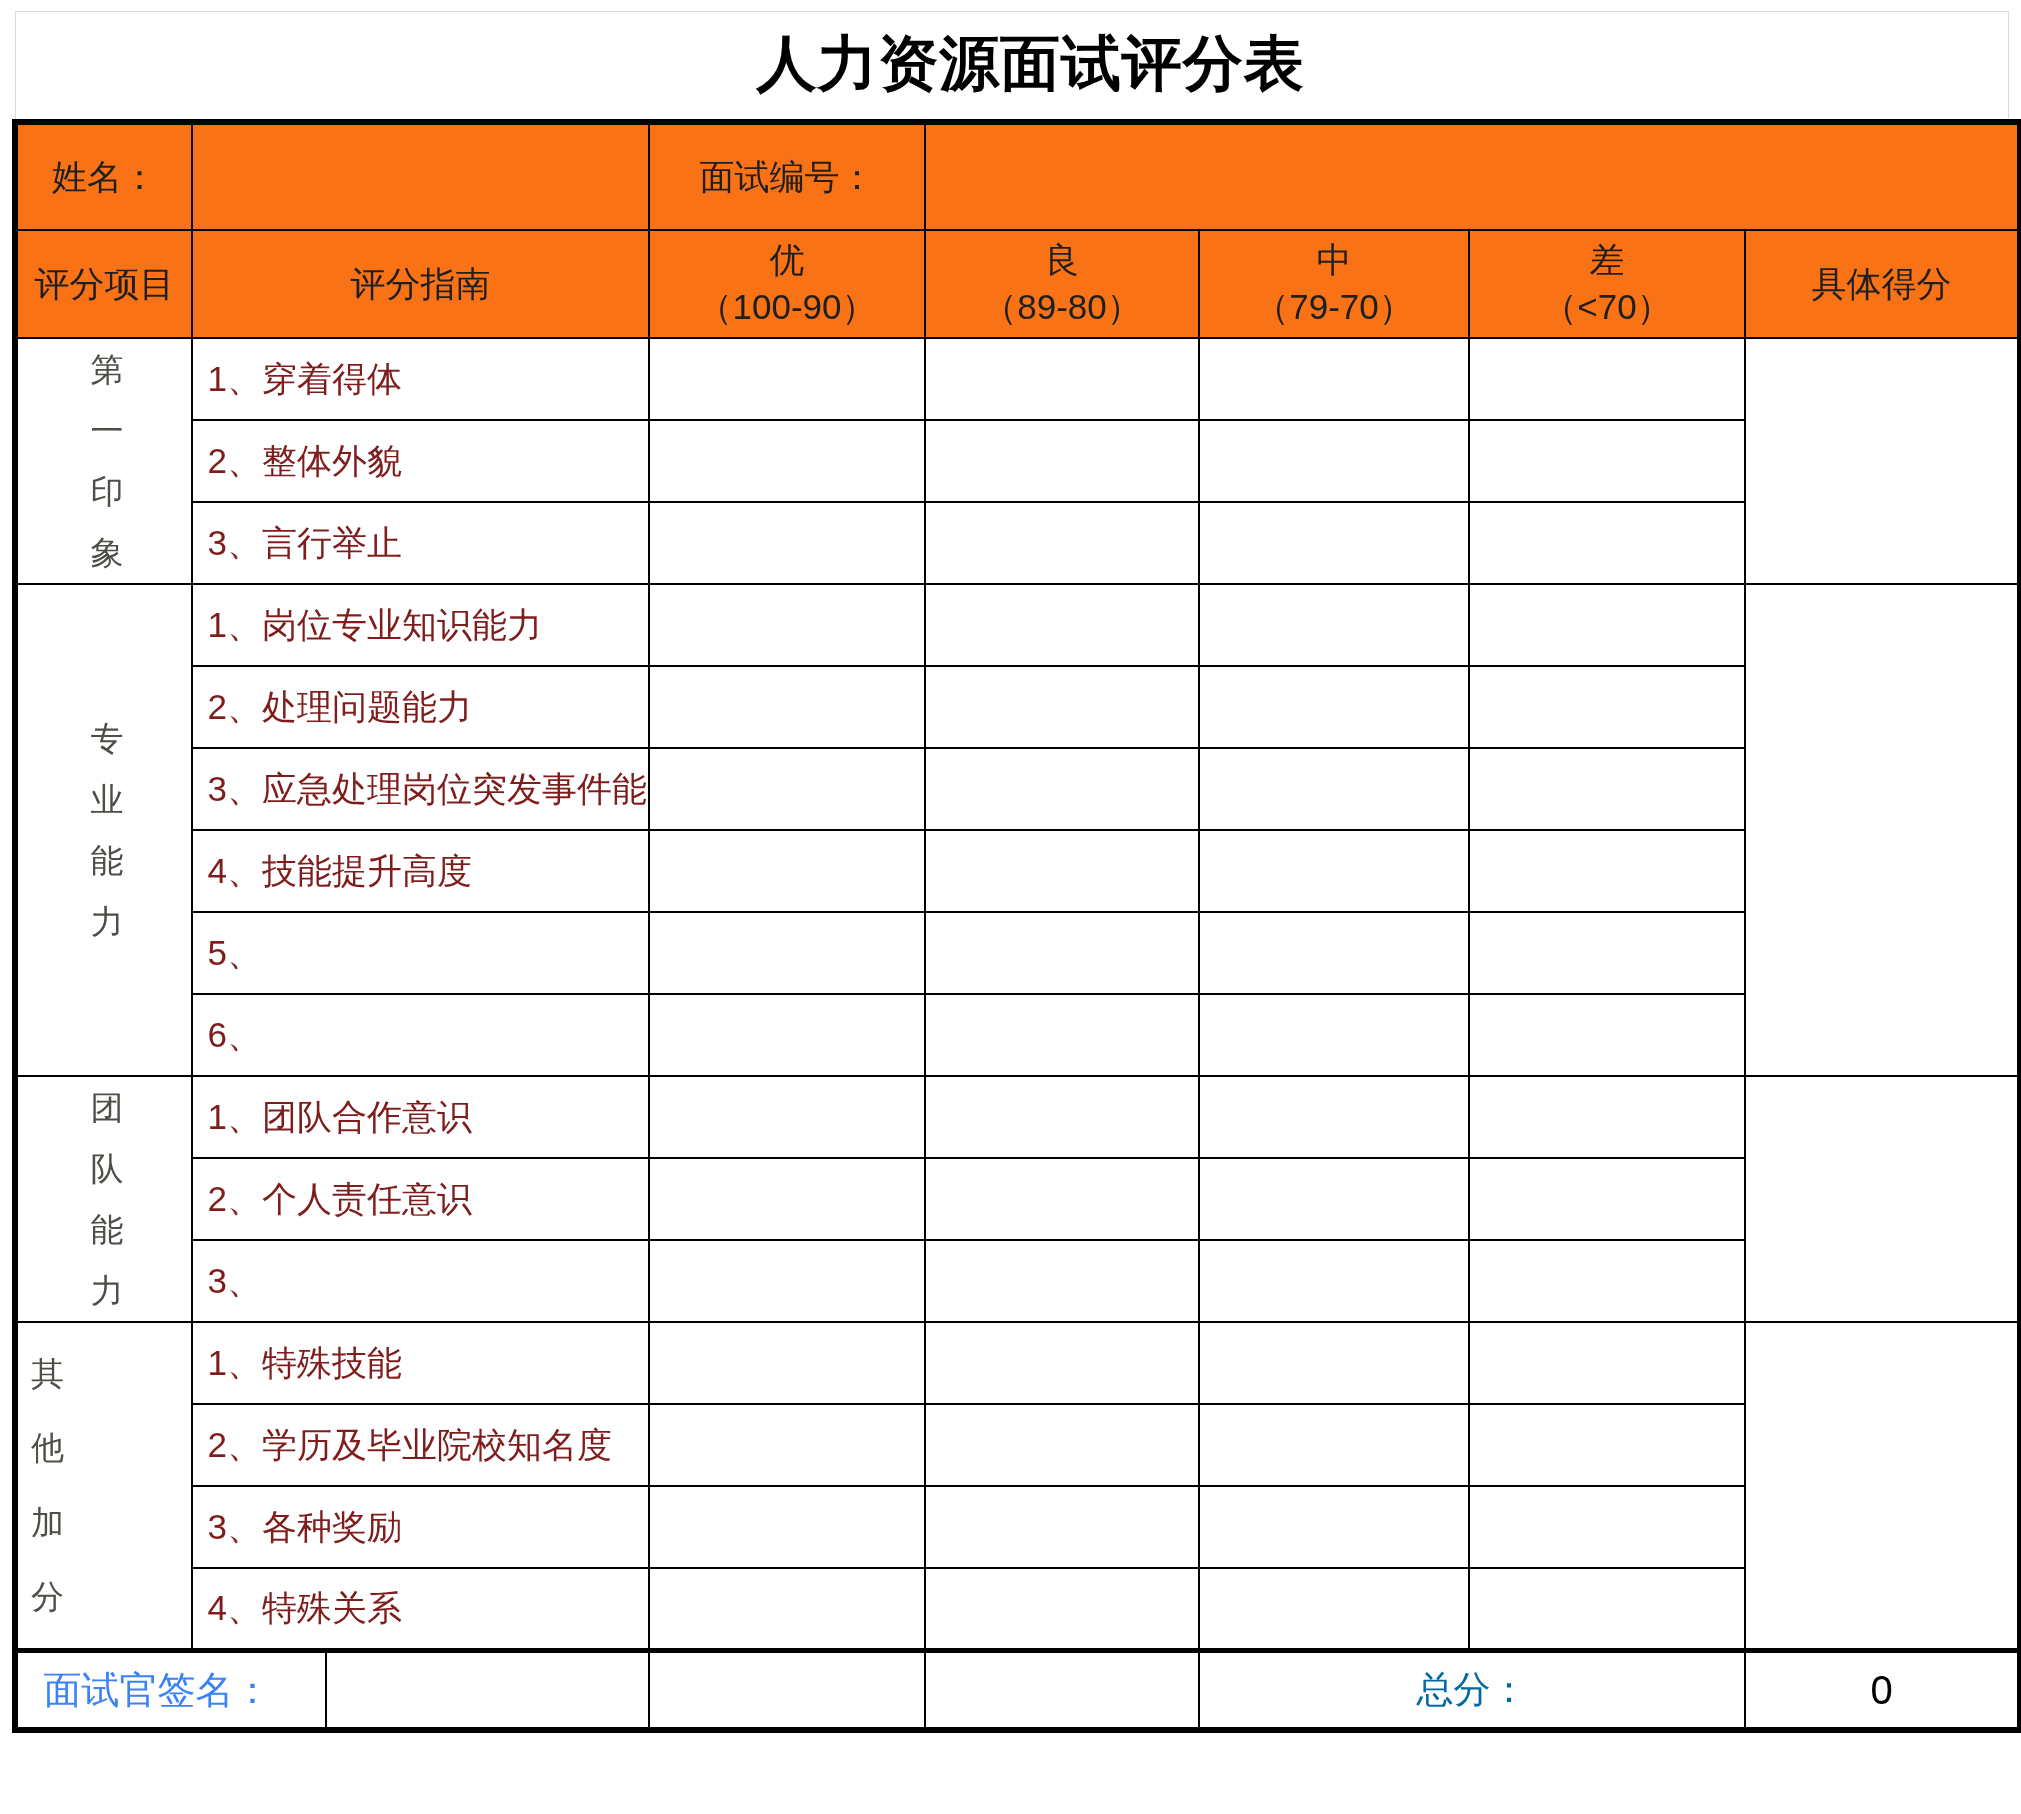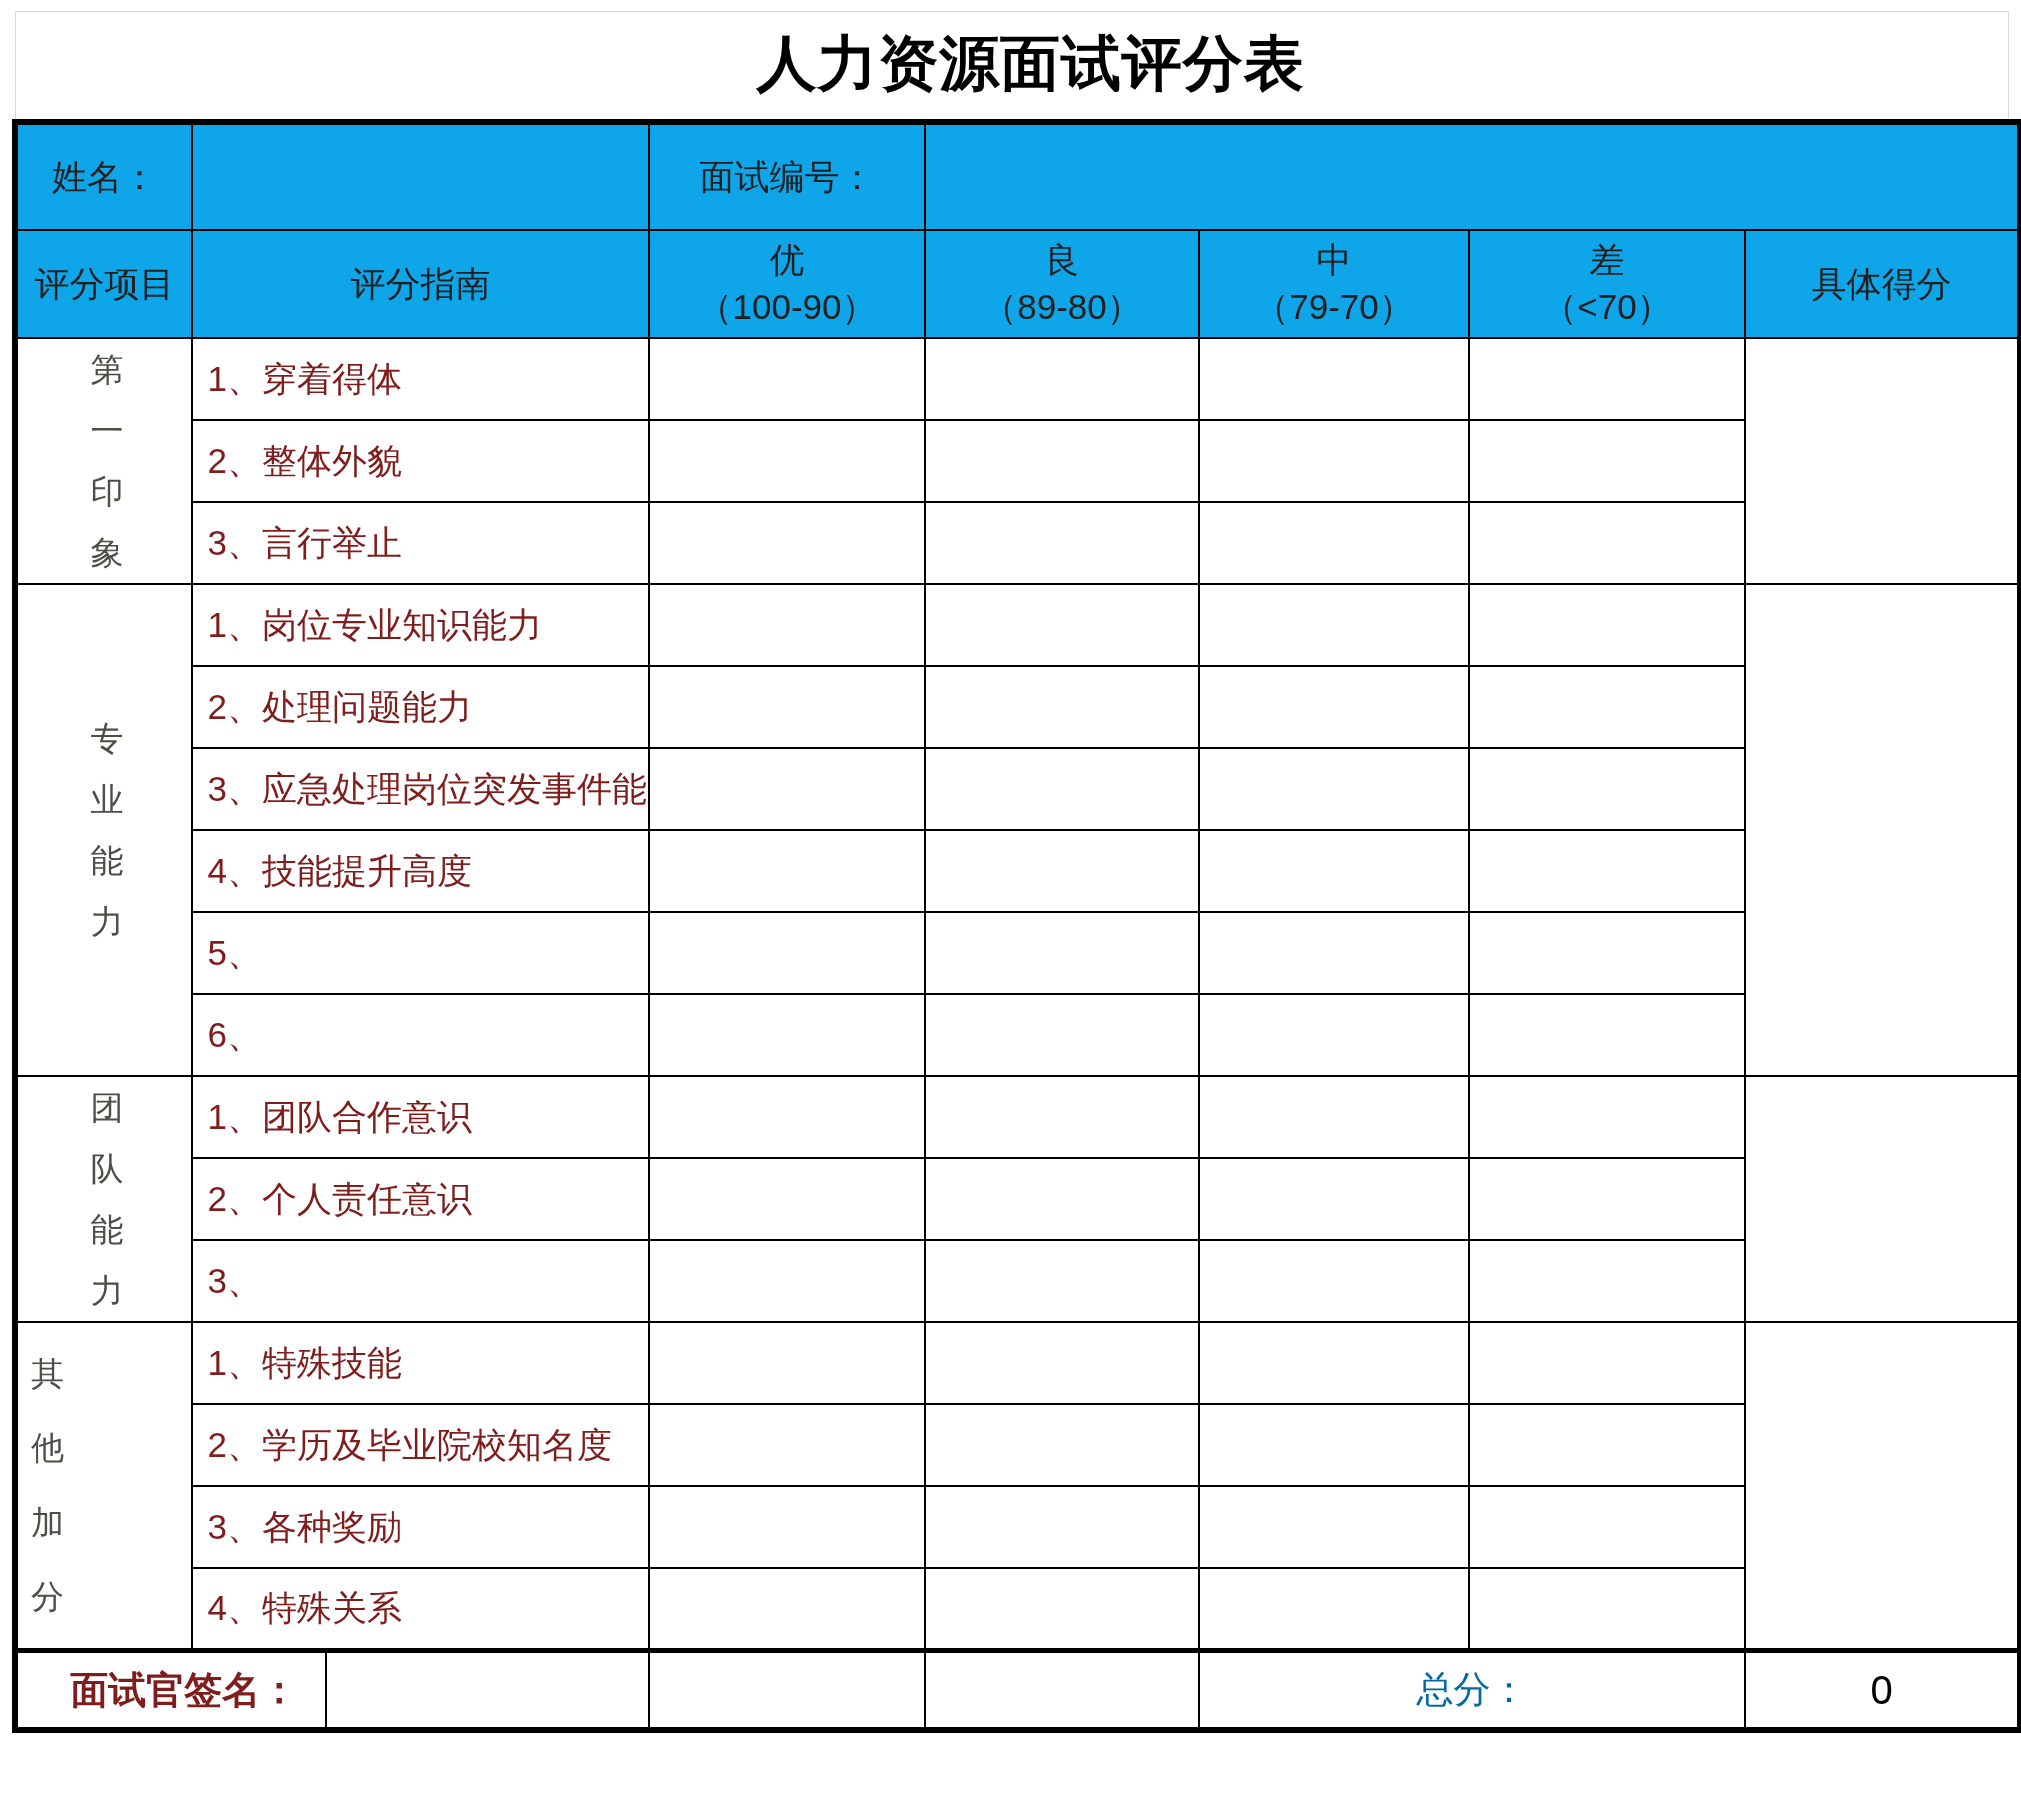--- a/index.html
+++ b/index.html
@@ -36,21 +36,21 @@
   }
   td {
     border: 2.7px solid #000;
     padding: 0;
     font-size: 35px;
     text-align: center;
     vertical-align: middle;
     overflow: hidden;
     color: #1f1f1f;
   }
-  tr.name-row td, tr.header-row td { background: #0ea5e9; }
+  tr.name-row td, tr.header-row td { background: #f97316; }
   tr.name-row  { height: 108px; }
   tr.header-row{ height: 108px; }
   tr.data-row  { height: 82px; }
   tr.footer-row{ height: 80px; }
   tr.footer-row td { border-top: 5.5px solid #000; }
 
   td.item-cell {
     text-align: left;
     padding-left: 14.6px;
     white-space: nowrap;
@@ -68,22 +68,22 @@
   tr.g4-row .vertical-label { line-height: 2.25; margin-left: 8px; }
 
   .grade-header {
     display: flex; flex-direction: column;
     justify-content: space-around; align-items: center;
     height: 102px; padding: 3.7px 0;
   }
   .grade-header div { line-height: 1.1; }
 
   td.sign-cell {
-    text-align: center; padding-left: 25.6px;
-    font-size: 38px; font-weight: 700; color: #7f1d1d;
+    text-align: left; padding-left: 25.6px;
+    font-size: 38px; font-weight: 400; color: #3b82f6;
     white-space: nowrap;
   }
   td.total-label-cell { font-size: 37px; color: #0369a1; }
   td.total-value-cell { font-size: 40px; color: #000; }
 </style>
 </head>
 <body>
 
 <div class="page">
 

